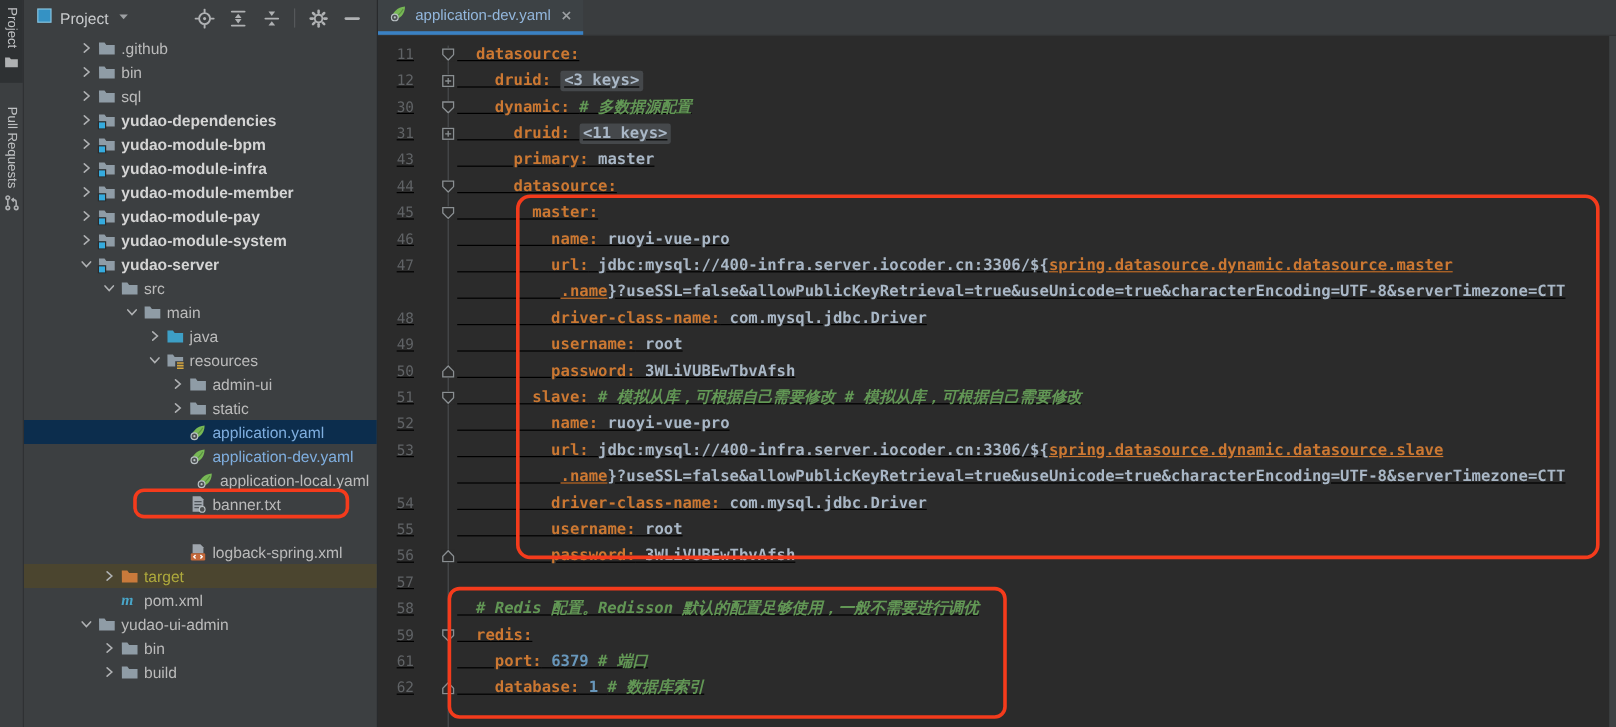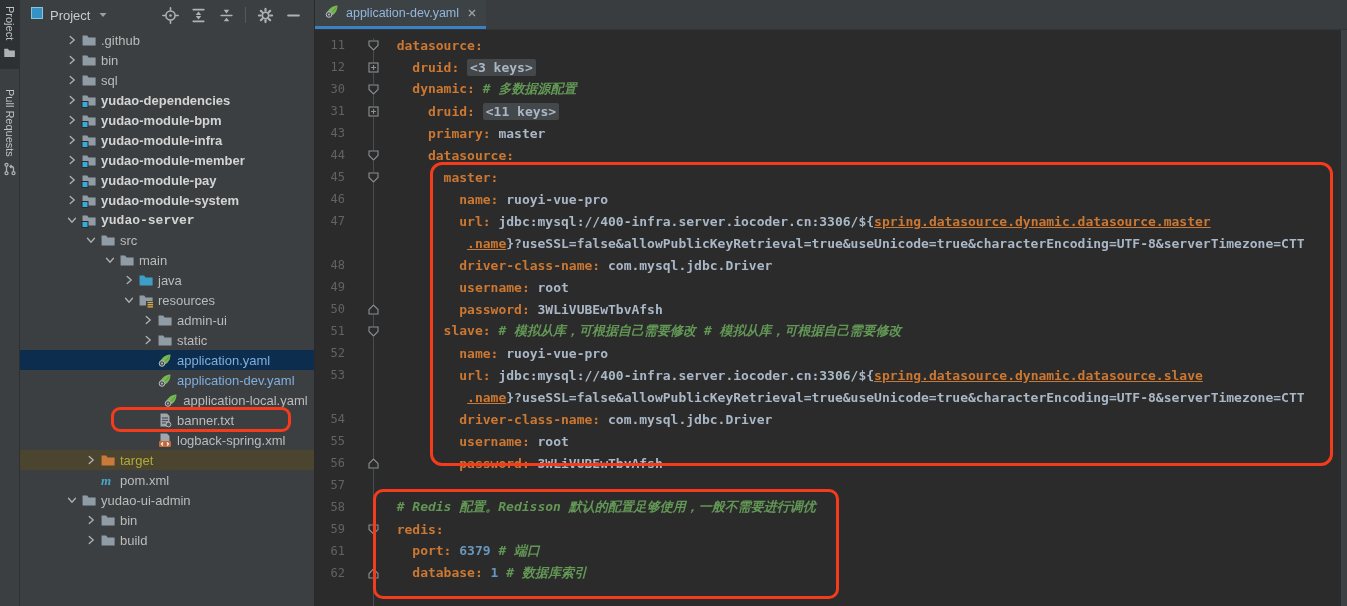--- a/index.html
+++ b/index.html
@@ -42,21 +42,21 @@
 
   
   .editor { position:absolute; left:315px; top:0; right:0; height:606px; background:var(--editor_bg); }
   .tabbar { height:30px; background:#3a3d3f; border-bottom:1px solid #323435;
             display:flex; align-items:stretch; }
   .tab { display:flex; align-items:center; gap:6px; padding:0 9px;
          background:#3d4245; border-bottom:3px solid var(--tab_underline); }
   .tab-label { font-size:12.5px; color:#93b7dd; }
   .tab-close { display:flex; align-items:center; margin-left:2px; }
 
-  .ebody { position:absolute; left:0; top:30px; right:6px; bottom:0; overflow:hidden; }
+  .ebody { position:absolute; left:0; top:30px; right:6px; bottom:0; overflow:hidden;text-decoration:underline; }
   .foldline { position:absolute; left:58px; top:8px; bottom:0; width:1px; background:#4a4d4f; }
   #code { position:relative; padding-top:4px;
           font-family:"DejaVu Sans Mono", monospace; font-size:13px; }
   .cline { height:22px; display:flex; align-items:center; }
   .lnum { flex:0 0 30px; text-align:right; font-size:12px; color:#606366; }
   .lnum.cur { color:#a4a3a3; }
   .fold { flex:0 0 36px; display:flex; justify-content:flex-end; padding-right:2px; }
   .fold svg { background:var(--editor_bg); }
   .ctext { white-space:pre; font-weight:bold; }
   .tk { color:var(--key); }
@@ -279,21 +279,21 @@
           </svg>
         </span>
         <span class="cell-icon">
           <svg width="16" height="16" viewBox="0 0 16 16">
             <path d="M1.5 3.5h4.6l1.5 2h7v8h-13z" fill="#8F9CA6"></path>
             <rect x="1" y="9.5" width="6" height="6" fill="#35ABDE" stroke="#2b2b2b"></rect>
           </svg>
         </span>
         <span class="lbl">yudao-module-system</span>
       </div>
-      <div class="trow bold" style="padding-left: 43px; font-family: Liberation Mono, monospace;">
+      <div class="trow bold" style="padding-left: 43px;">
         <span class="cell-chevron">
           <svg width="14" height="14" viewBox="0 0 16 16">
             <path d="M4 6 L8 10.5 L12 6" stroke="#AFB1B3" stroke-width="1.5" fill="none" stroke-linecap="round"></path>
           </svg>
         </span>
         <span class="cell-icon">
           <svg width="16" height="16" viewBox="0 0 16 16">
             <path d="M1.5 3.5h4.6l1.5 2h7v8h-13z" fill="#8F9CA6"></path>
             <rect x="1" y="9.5" width="6" height="6" fill="#35ABDE" stroke="#2b2b2b"></rect>
           </svg>
@@ -428,21 +428,21 @@
             <g stroke="#4e545a" stroke-width="1.2">
               <line x1="5" y1="6" x2="11" y2="6"></line>
               <line x1="5" y1="8.5" x2="11" y2="8.5"></line>
               <line x1="5" y1="11" x2="9" y2="11"></line>
             </g>
             <circle cx="11.5" cy="12.5" r="2.4" fill="#4c5052" stroke="#B9C0C4" stroke-width="0.9"></circle>
           </svg>
         </span>
         <span class="lbl">banner.txt</span>
       </div>
-      <div class="trow" style="padding-left: 119px;">
+      <div class="trow" style="padding-left: 119px; margin-top: 20px;">
         <span class="cell-chevron"></span>
         <span class="cell-icon">
           <svg width="16" height="16" viewBox="0 0 16 16">
             <path d="M3.5 1.5h6.5l2.5 2.5v5h-9z" fill="#9FA6AD"></path>
             <rect x="2" y="9" width="12" height="6" rx="1" fill="#C4683A"></rect>
             <g stroke="#fff" stroke-width="1.2" fill="none">
               <path d="M6 10.5 L4.5 12 L6 13.5"></path>
               <path d="M10 10.5 L11.5 12 L10 13.5"></path>
             </g>
           </svg>

